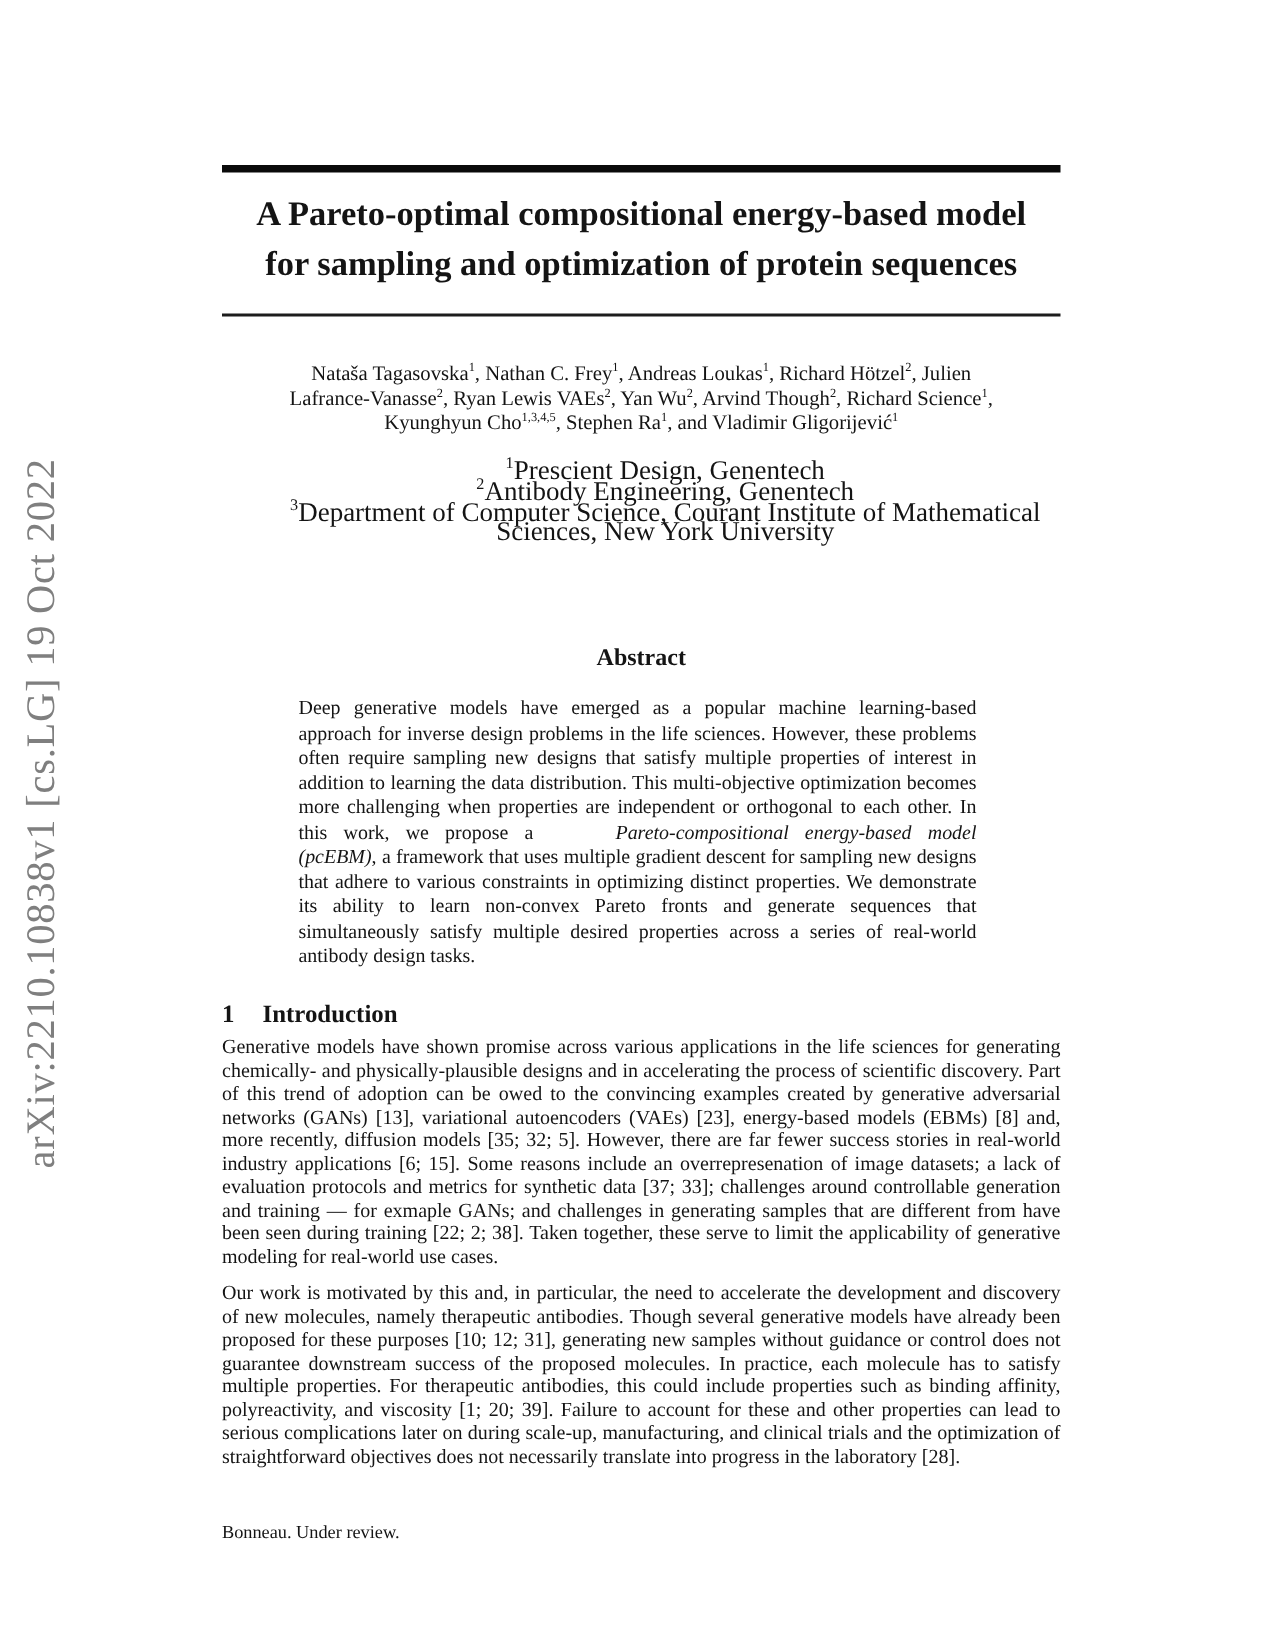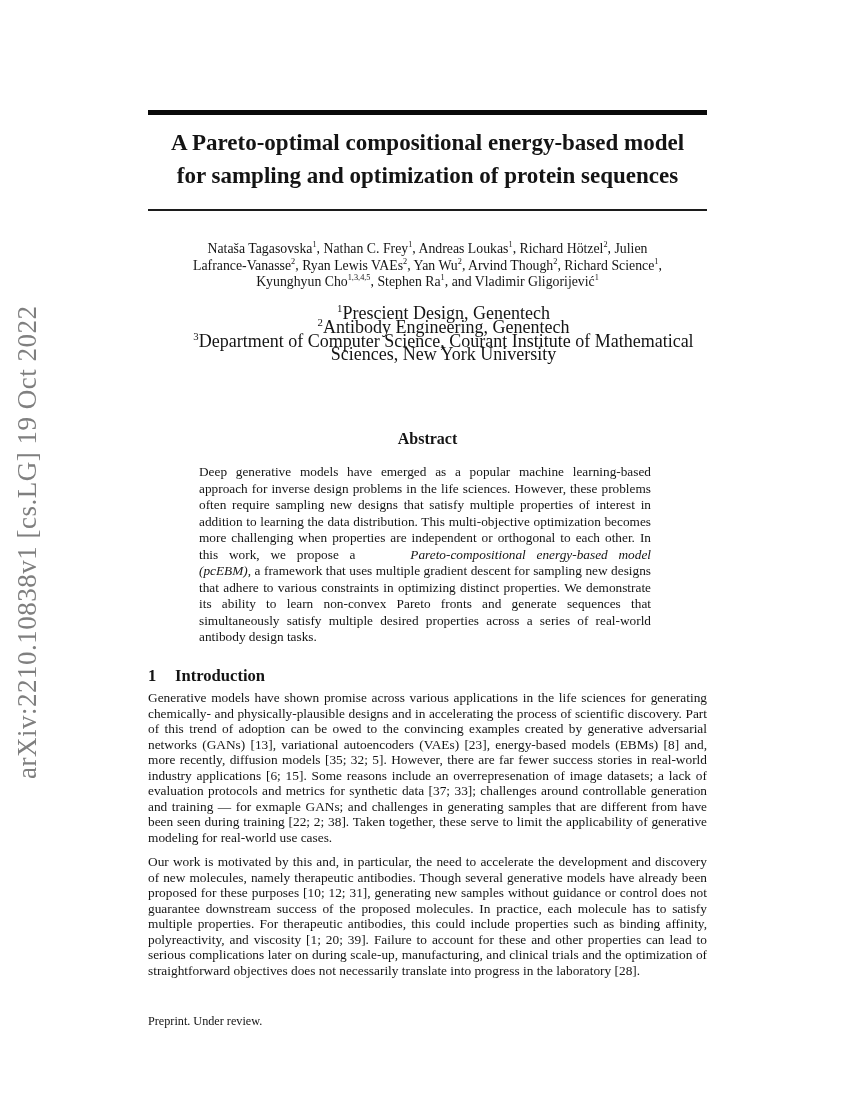--- a/index.html
+++ b/index.html
@@ -110,16 +110,16 @@
     <h2 class="abstract-heading">Abstract</h2>
 
     <p class="abstract-body"><span>Deep generative models have emerged as a popular machine learning-based approach for inverse design problems in the life sciences. However, these problems often require sampling new designs that satisfy multiple properties of interest in addition to learning the data distribution. This multi-objective optimization becomes more challenging when properties are independent or orthogonal to each other. In this work, we propose a </span><em>Pareto-compositional energy-based model (pcEBM)</em><span>, a framework that uses multiple gradient descent for sampling new designs that adhere to various constraints in optimizing distinct properties. We demonstrate its ability to learn non-convex Pareto fronts and generate sequences that simultaneously satisfy multiple desired properties across a series of real-world antibody design tasks.</span></p>
 
     <h3 class="section-heading"><span class="sec-num">1</span><span>Introduction</span></h3>
 
     <p class="body-para para-1">Generative models have shown promise across various applications in the life sciences for generating chemically- and physically-plausible designs and in accelerating the process of scientific discovery. Part of this trend of adoption can be owed to the convincing examples created by generative adversarial networks (GANs) [13], variational autoencoders (VAEs) [23], energy-based models (EBMs) [8] and, more recently, diffusion models [35; 32; 5]. However, there are far fewer success stories in real-world industry applications [6; 15]. Some reasons include an overrepresenation of image datasets; a lack of evaluation protocols and metrics for synthetic data [37; 33]; challenges around controllable generation and training — for exmaple GANs; and challenges in generating samples that are different from have been seen during training [22; 2; 38]. Taken together, these serve to limit the applicability of generative modeling for real-world use cases.</p>
 
     <p class="body-para para-2">Our work is motivated by this and, in particular, the need to accelerate the development and discovery of new molecules, namely therapeutic antibodies. Though several generative models have already been proposed for these purposes [10; 12; 31], generating new samples without guidance or control does not guarantee downstream success of the proposed molecules. In practice, each molecule has to satisfy multiple properties. For therapeutic antibodies, this could include properties such as binding affinity, polyreactivity, and viscosity [1; 20; 39]. Failure to account for these and other properties can lead to serious complications later on during scale-up, manufacturing, and clinical trials and the optimization of straightforward objectives does not necessarily translate into progress in the laboratory [28].</p>
 
-    <div class="footer-note">Preprint. Under review.</div>
+    <div class="footer-note">Bonneau. Under review.</div>
 
   </div>
 </div>
 
 </body></html>

